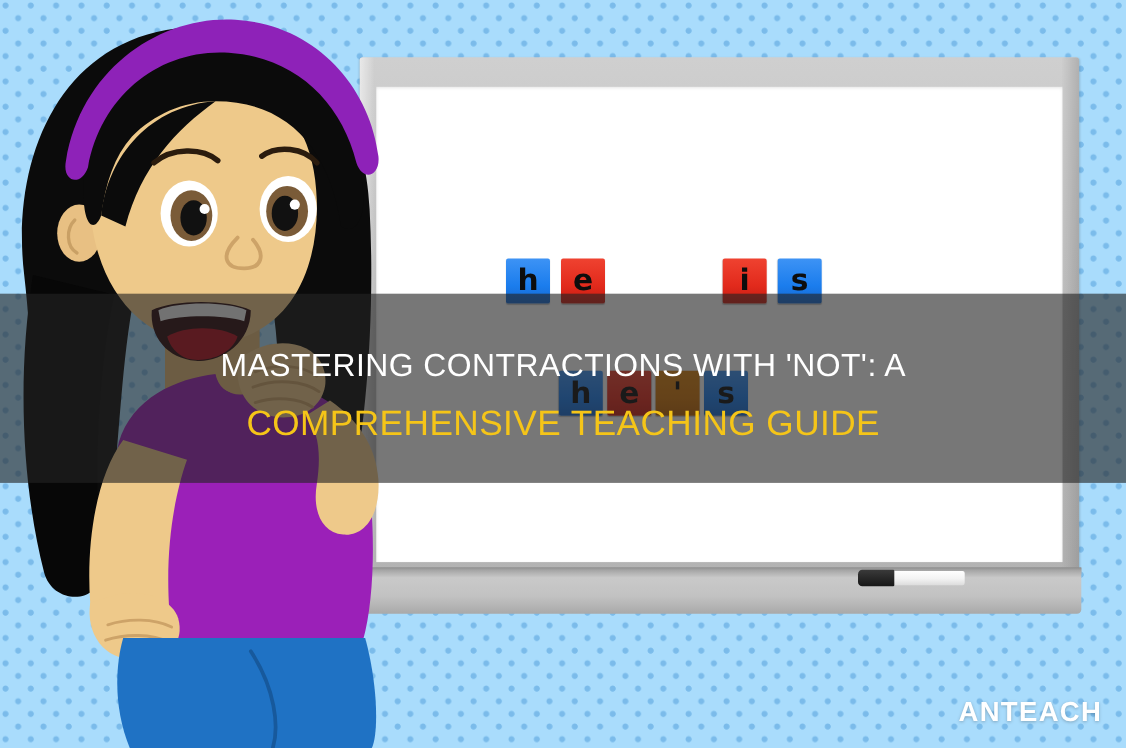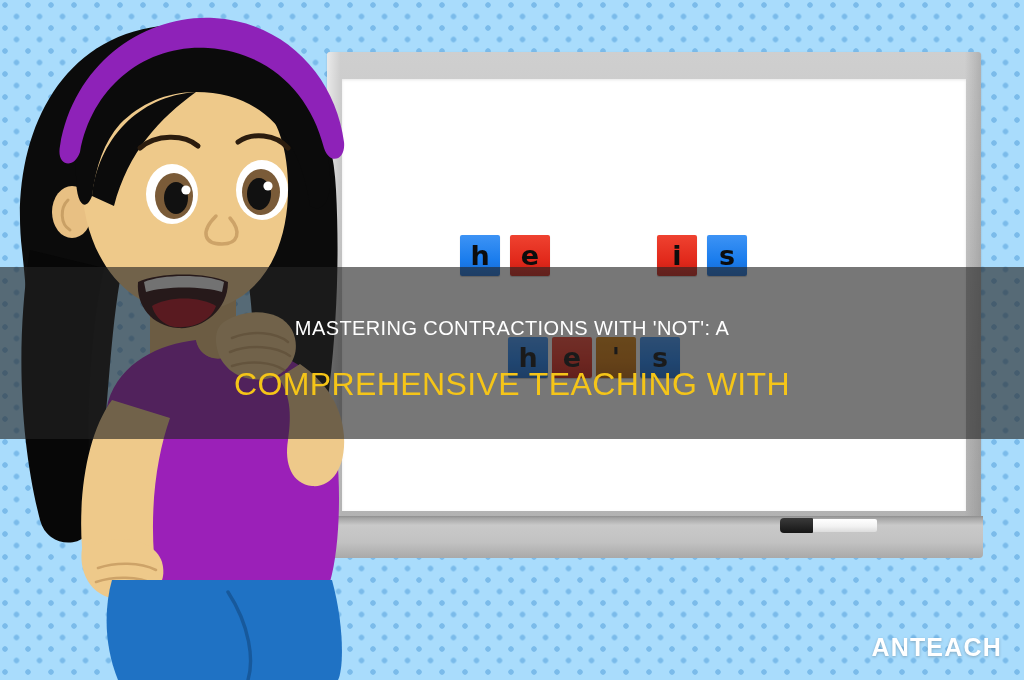--- a/index.html
+++ b/index.html
@@ -147,21 +147,21 @@
     background: rgba(35,35,35,.62);
   }
   #title-line-1 {
     position: absolute;
     left: 0;
     top: 317px;
     width: 1024px;
     text-align: center;
     color: #ffffff;
     font-family: "Liberation Sans", sans-serif;
-    font-size: 20px;
+    font-size: 29px;
     font-weight: 400;
     letter-spacing: .4px;
     white-space: nowrap;
   }
   #title-line-2 {
     position: absolute;
     left: 0;
     top: 366px;
     width: 1024px;
     text-align: center;
@@ -333,17 +333,17 @@
             C 344 624, 344 668, 338 680
             L 118 680
             C 104 646, 104 608, 112 580 Z" fill="#1f72c4"></path>
       <path d="M 228 592 C 250 626, 254 660, 248 680" stroke="#17599c" stroke-width="3.4" fill="none" stroke-linecap="round"></path>
 
     </g>
   </svg>
 
   <div id="overlay-band"></div>
   <div id="title-line-1">MASTERING CONTRACTIONS WITH 'NOT': A</div>
-  <div id="title-line-2">COMPREHENSIVE TEACHING WITH</div>
+  <div id="title-line-2">COMPREHENSIVE TEACHING GUIDE</div>
 
   <div id="watermark">ANTEACH</div>
 
 </div>
 
 </body></html>

